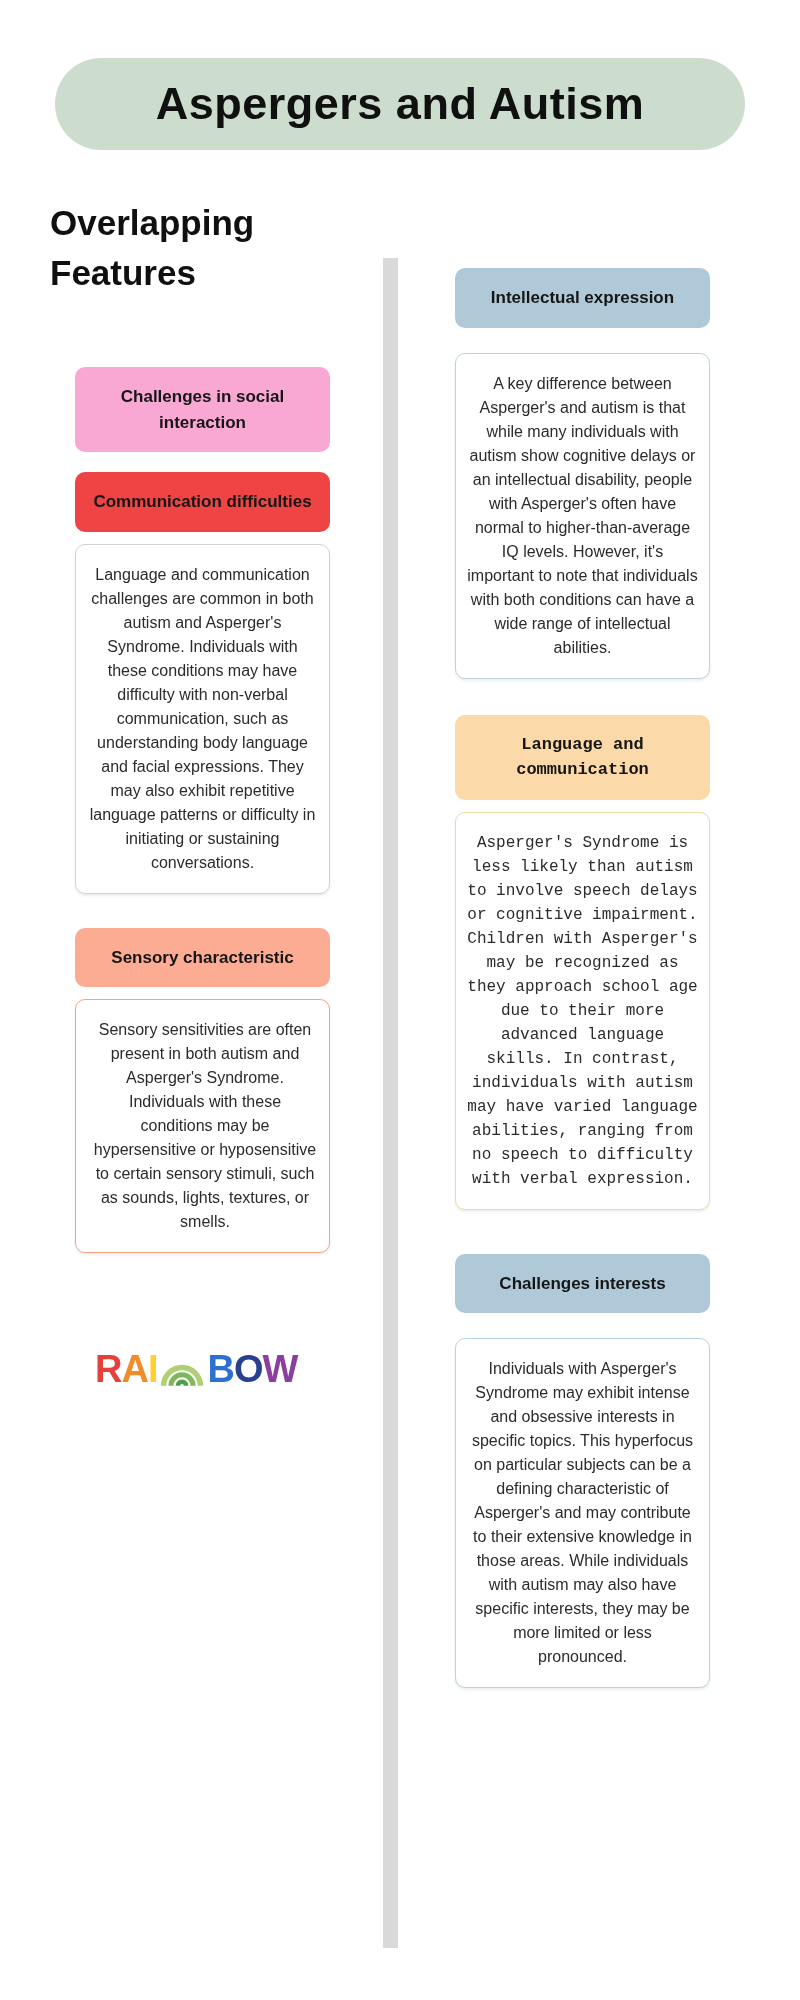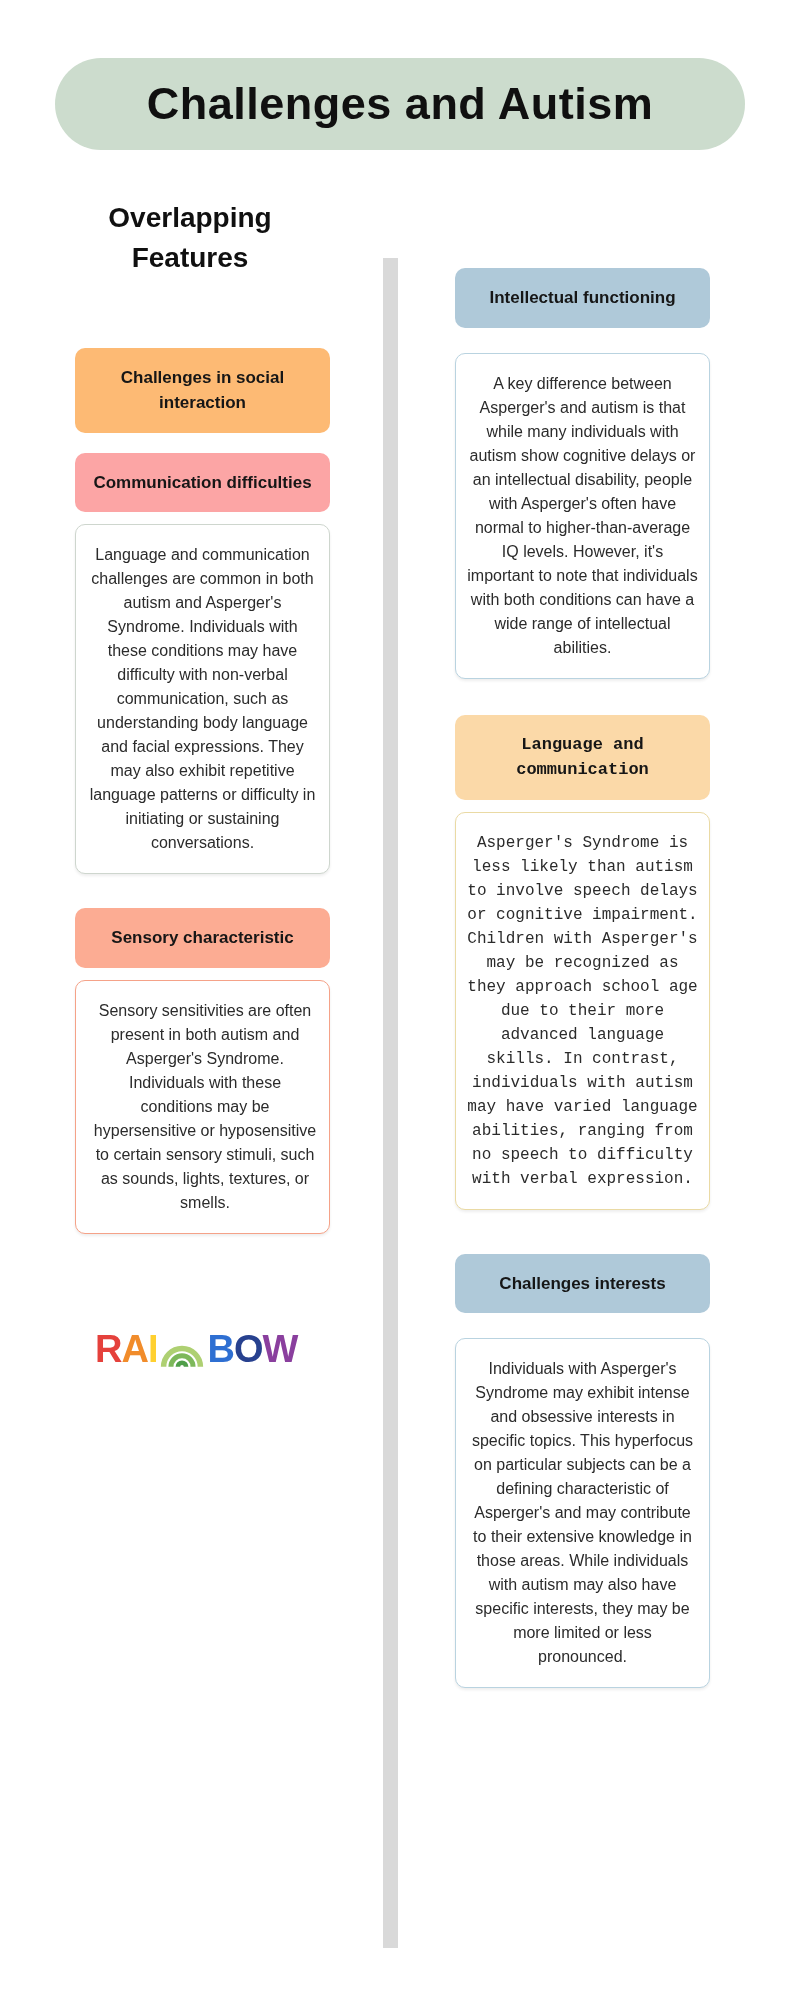--- a/index.html
+++ b/index.html
@@ -26,24 +26,23 @@
     color: #101010;
   }
 
   
   .columns { display: flex; margin-top: 48px; }
   .col-left  { width: 383px; }
   .divider   { width: 15px; height: 1690px; margin-top: 60px; flex: none; }
   .col-right { width: 402px; }
 
   .col-heading {
-    font-size: 28px;
+    font-size: 35px;
     font-weight: 800;
     line-height: 1.42;
-    text-align: center;
     color: #101010;
     white-space: pre-line;
   }
   .col-left  .col-heading { width: 280px; margin-left: 50px; }
   .col-right .col-heading { width: 370px; margin-left: 12px; }
 
   
   .card { width: 255px; }
   .col-left  .card { margin-left: 75px; }
   .col-right .card { margin-left: 57px; }
@@ -92,34 +91,34 @@
     line-height: 0.95;
     letter-spacing: -1px;
   }
   .logo svg { margin: 0 2px; display: block; }
 </style>
 </head>
 <body>
 
 <div class="page">
 
-  <div class="title-pill" style="background-color: rgb(204, 220, 205);">Challenges and Autism</div>
+  <div class="title-pill" style="background-color: rgb(204, 220, 205);">Aspergers and Autism</div>
 
   <div class="columns">
 
     <div class="col-left">
       <div class="col-heading">Overlapping
 Features</div>
 
       <section class="card mt-card-first">
-        <div class="card-header" style="background-color: #fdba74;">Challenges in social interaction</div>
+        <div class="card-header" style="background-color: #f9a8d4;">Challenges in social interaction</div>
       </section>
 
       <section class="card l-mt-2">
-        <div class="card-header" style="background-color: #fca5a5;">Communication difficulties</div>
+        <div class="card-header" style="background-color: #ef4444;">Communication difficulties</div>
         <div class="card-body" style="border-color: rgb(206, 214, 206);">Language and communication challenges are common in both autism and Asperger's Syndrome. Individuals with these conditions may have difficulty with non-verbal communication, such as understanding body language and facial expressions. They may also exhibit repetitive language patterns or difficulty in initiating or sustaining conversations.</div>
       </section>
 
       <section class="card l-mt-3">
         <div class="card-header" style="background-color: rgb(252, 172, 147);">Sensory characteristic</div>
         <div class="card-body" style="border-color: rgb(245, 162, 136); padding-left: 16px;">Sensory sensitivities are often present in both autism and Asperger's Syndrome. Individuals with these conditions may be hypersensitive or hyposensitive to certain sensory stimuli, such as sounds, lights, textures, or smells.</div>
       </section>
 
       <div class="logo">
         <span class="ll" style="color: rgb(229, 65, 60);">R</span>
@@ -134,21 +133,21 @@
         <span class="ll" style="color: rgb(39, 65, 143);">O</span>
         <span class="ll" style="color: rgb(138, 63, 158);">W</span>
       </div>
     </div>
 
     <div class="divider" style="background-color: rgb(217, 217, 217);"></div>
 
     <div class="col-right">
 
       <section class="card mt-card-first">
-        <div class="card-header gap-lg" style="background-color: rgb(175, 201, 217);">Intellectual functioning</div>
+        <div class="card-header gap-lg" style="background-color: rgb(175, 201, 217);">Intellectual expression</div>
         <div class="card-body" style="border-color: rgb(185, 211, 224);">A key difference between Asperger's and autism is that while many individuals with autism show cognitive delays or an intellectual disability, people with Asperger's often have normal to higher-than-average IQ levels. However, it's important to note that individuals with both conditions can have a wide range of intellectual abilities.</div>
       </section>
 
       <section class="card r-mt-2">
         <div class="card-header" style="background-color: rgb(251, 217, 168);">Language and communication</div>
         <div class="card-body" style="border-color: rgb(234, 218, 164);">Asperger's Syndrome is less likely than autism to involve speech delays or cognitive impairment. Children with Asperger's may be recognized as they approach school age due to their more advanced language skills. In contrast, individuals with autism may have varied language abilities, ranging from no speech to difficulty with verbal expression.</div>
       </section>
 
       <section class="card r-mt-3">
         <div class="card-header gap-lg" style="background-color: rgb(175, 201, 217);">Challenges interests</div>

